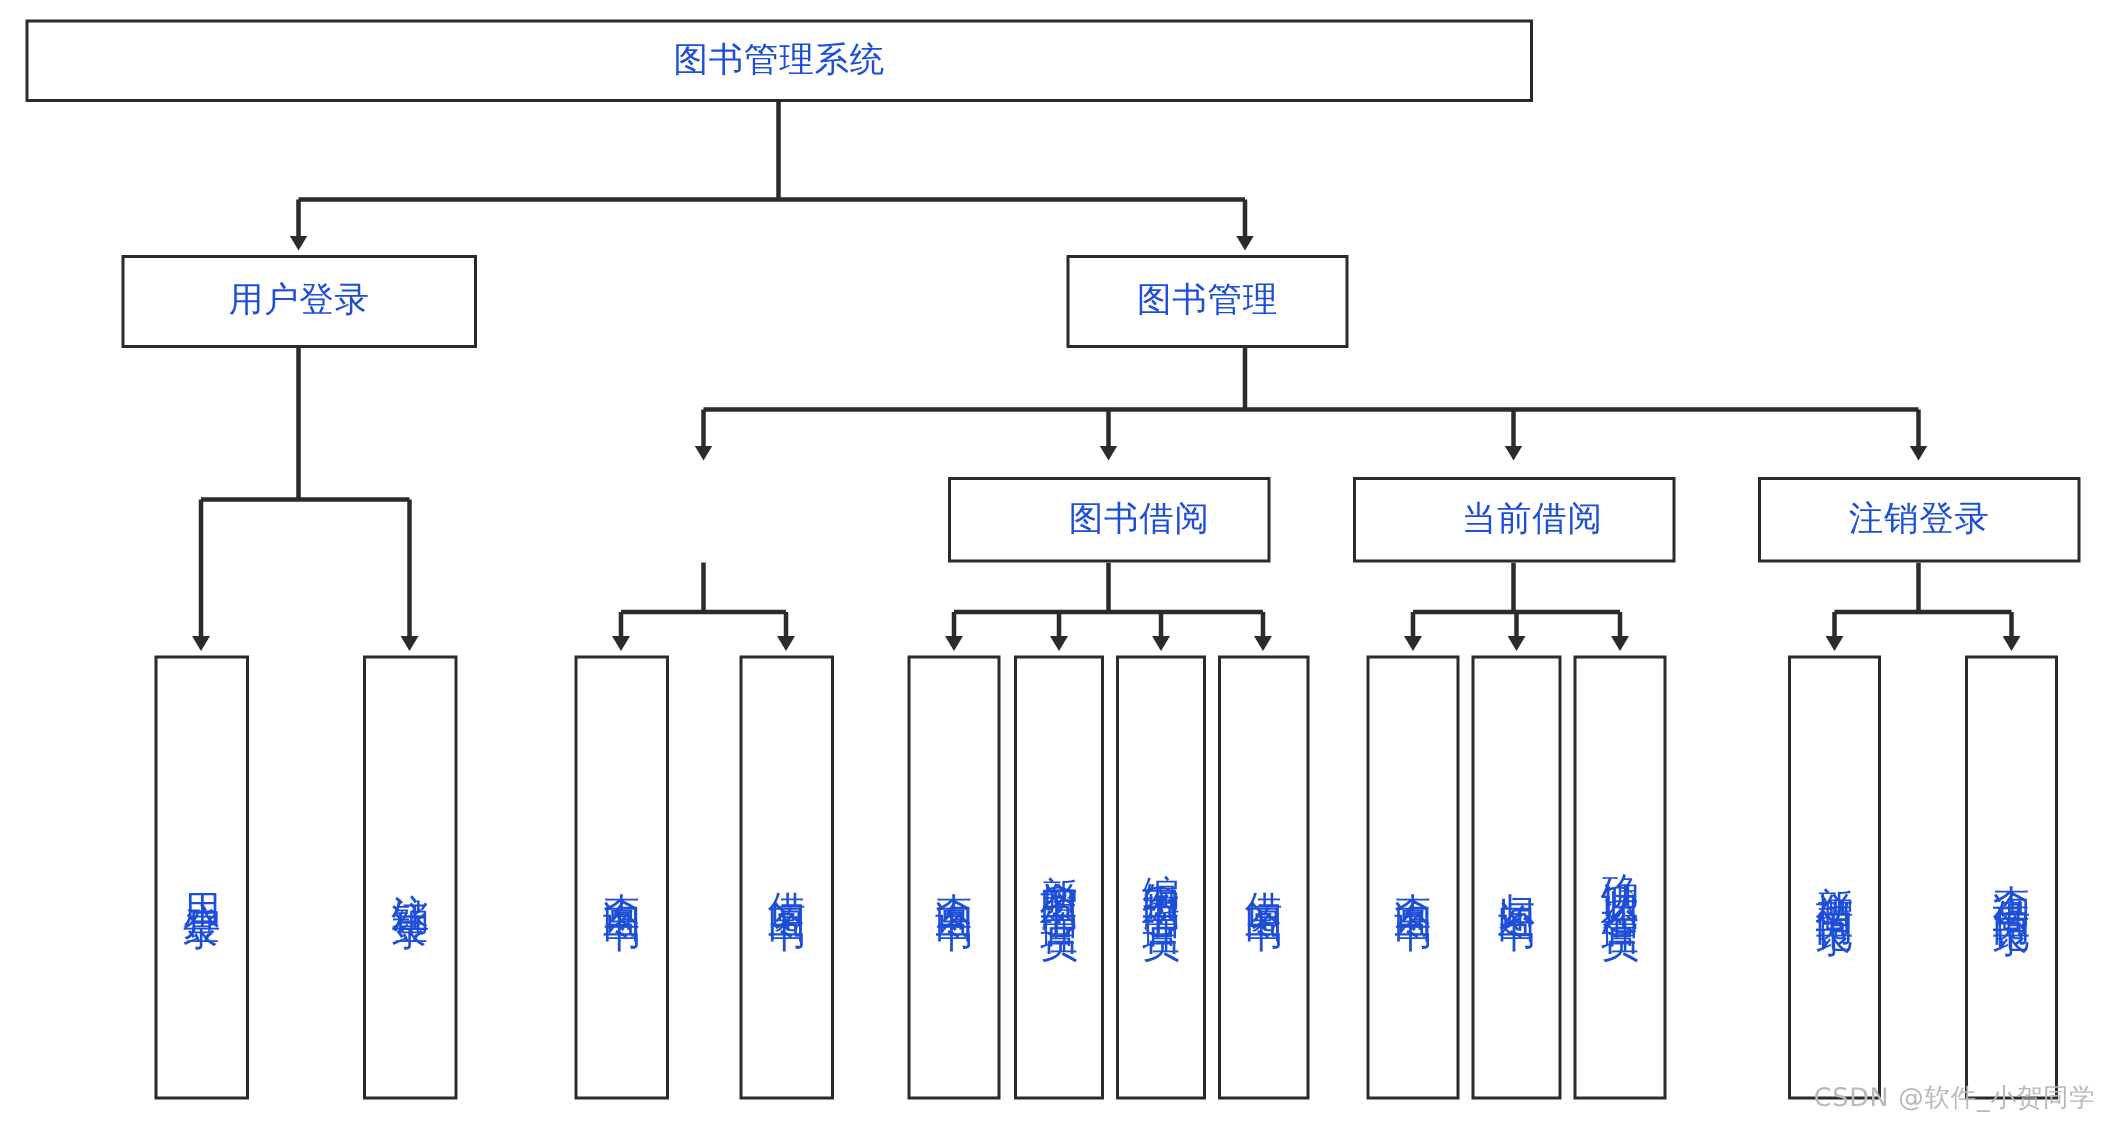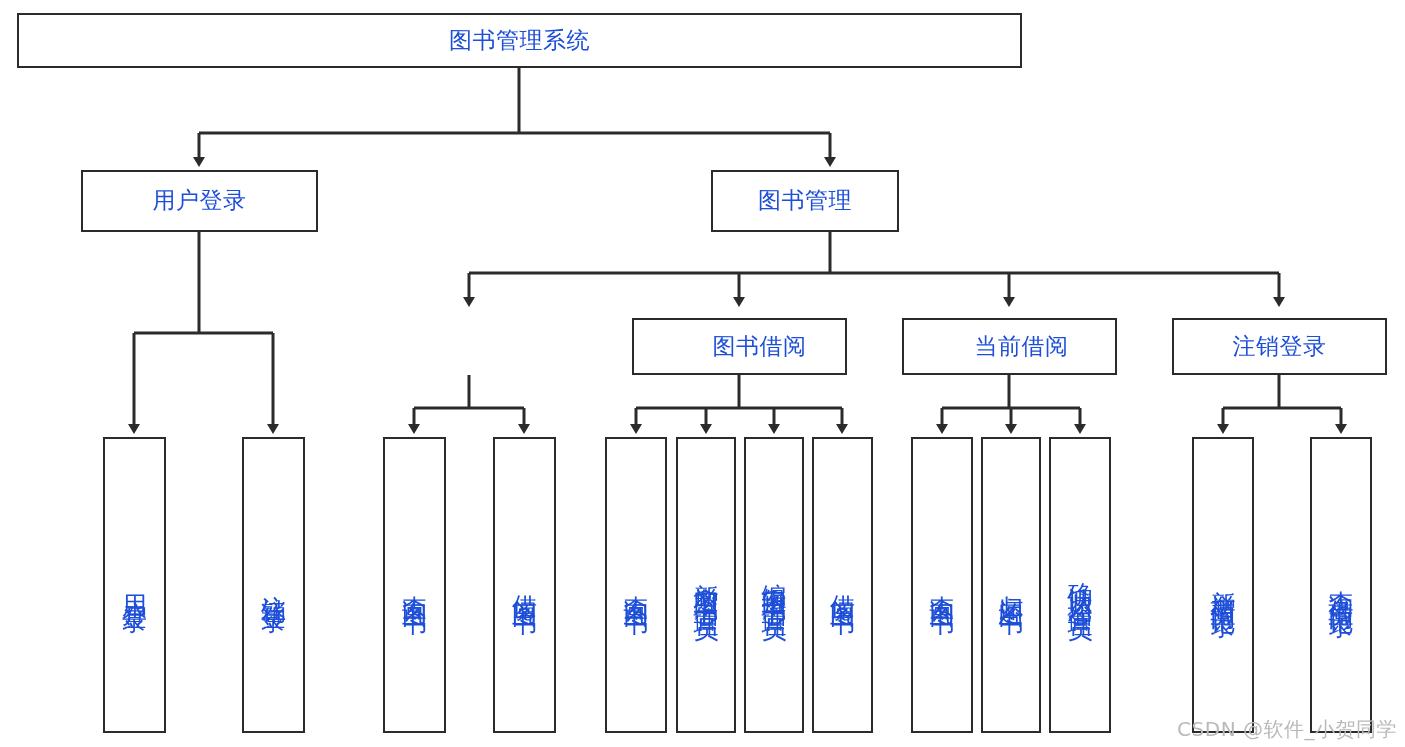--- a/index.html
+++ b/index.html
@@ -52,21 +52,21 @@
     font-size:25px;
     line-height:1.0;
     letter-spacing:5px;
     max-height:272px;
     white-space:normal;
   }
   .watermark{
     position:absolute;
     right:8px;
     bottom:4px;
-    font-size:20px;
+    font-size:17px;
     color:#b9b9b9;
     letter-spacing:0.5px;
     white-space:nowrap;
   }
 </style>
 </head>
 <body>
 
 <div id="canvas">
 

